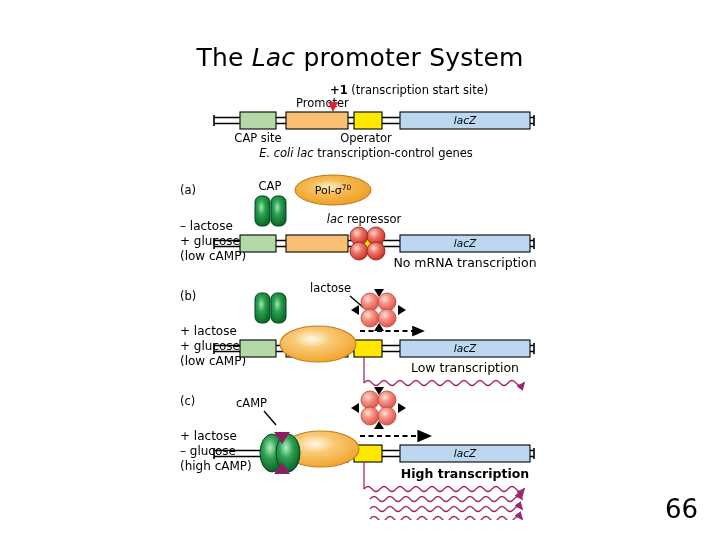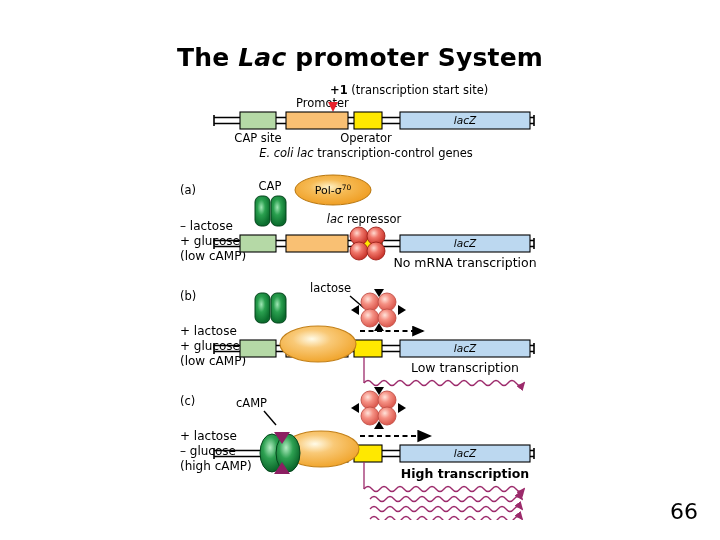--- a/index.html
+++ b/index.html
@@ -24,35 +24,35 @@
   }
 
   
   #slide-title {
     position: absolute;
     left: 0;
     top: 26px;
     width: 720px;
     text-align: center;
     font-size: 25px;
-    font-weight: bold;
+    font-weight: normal;
     letter-spacing: 0.2px;
     color: #000;
     white-space: nowrap;
   }
   #slide-title .ital {
     font-style: italic;
   }
 
   
   #page-number {
     position: absolute;
     right: 22px;
     bottom: 16px;
-    font-size: 22px;
+    font-size: 26px;
     color: #000;
   }
 
   
   #figure {
     position: absolute;
     left: 178px;
     top: 80px;
     width: 380px;
     height: 440px;

